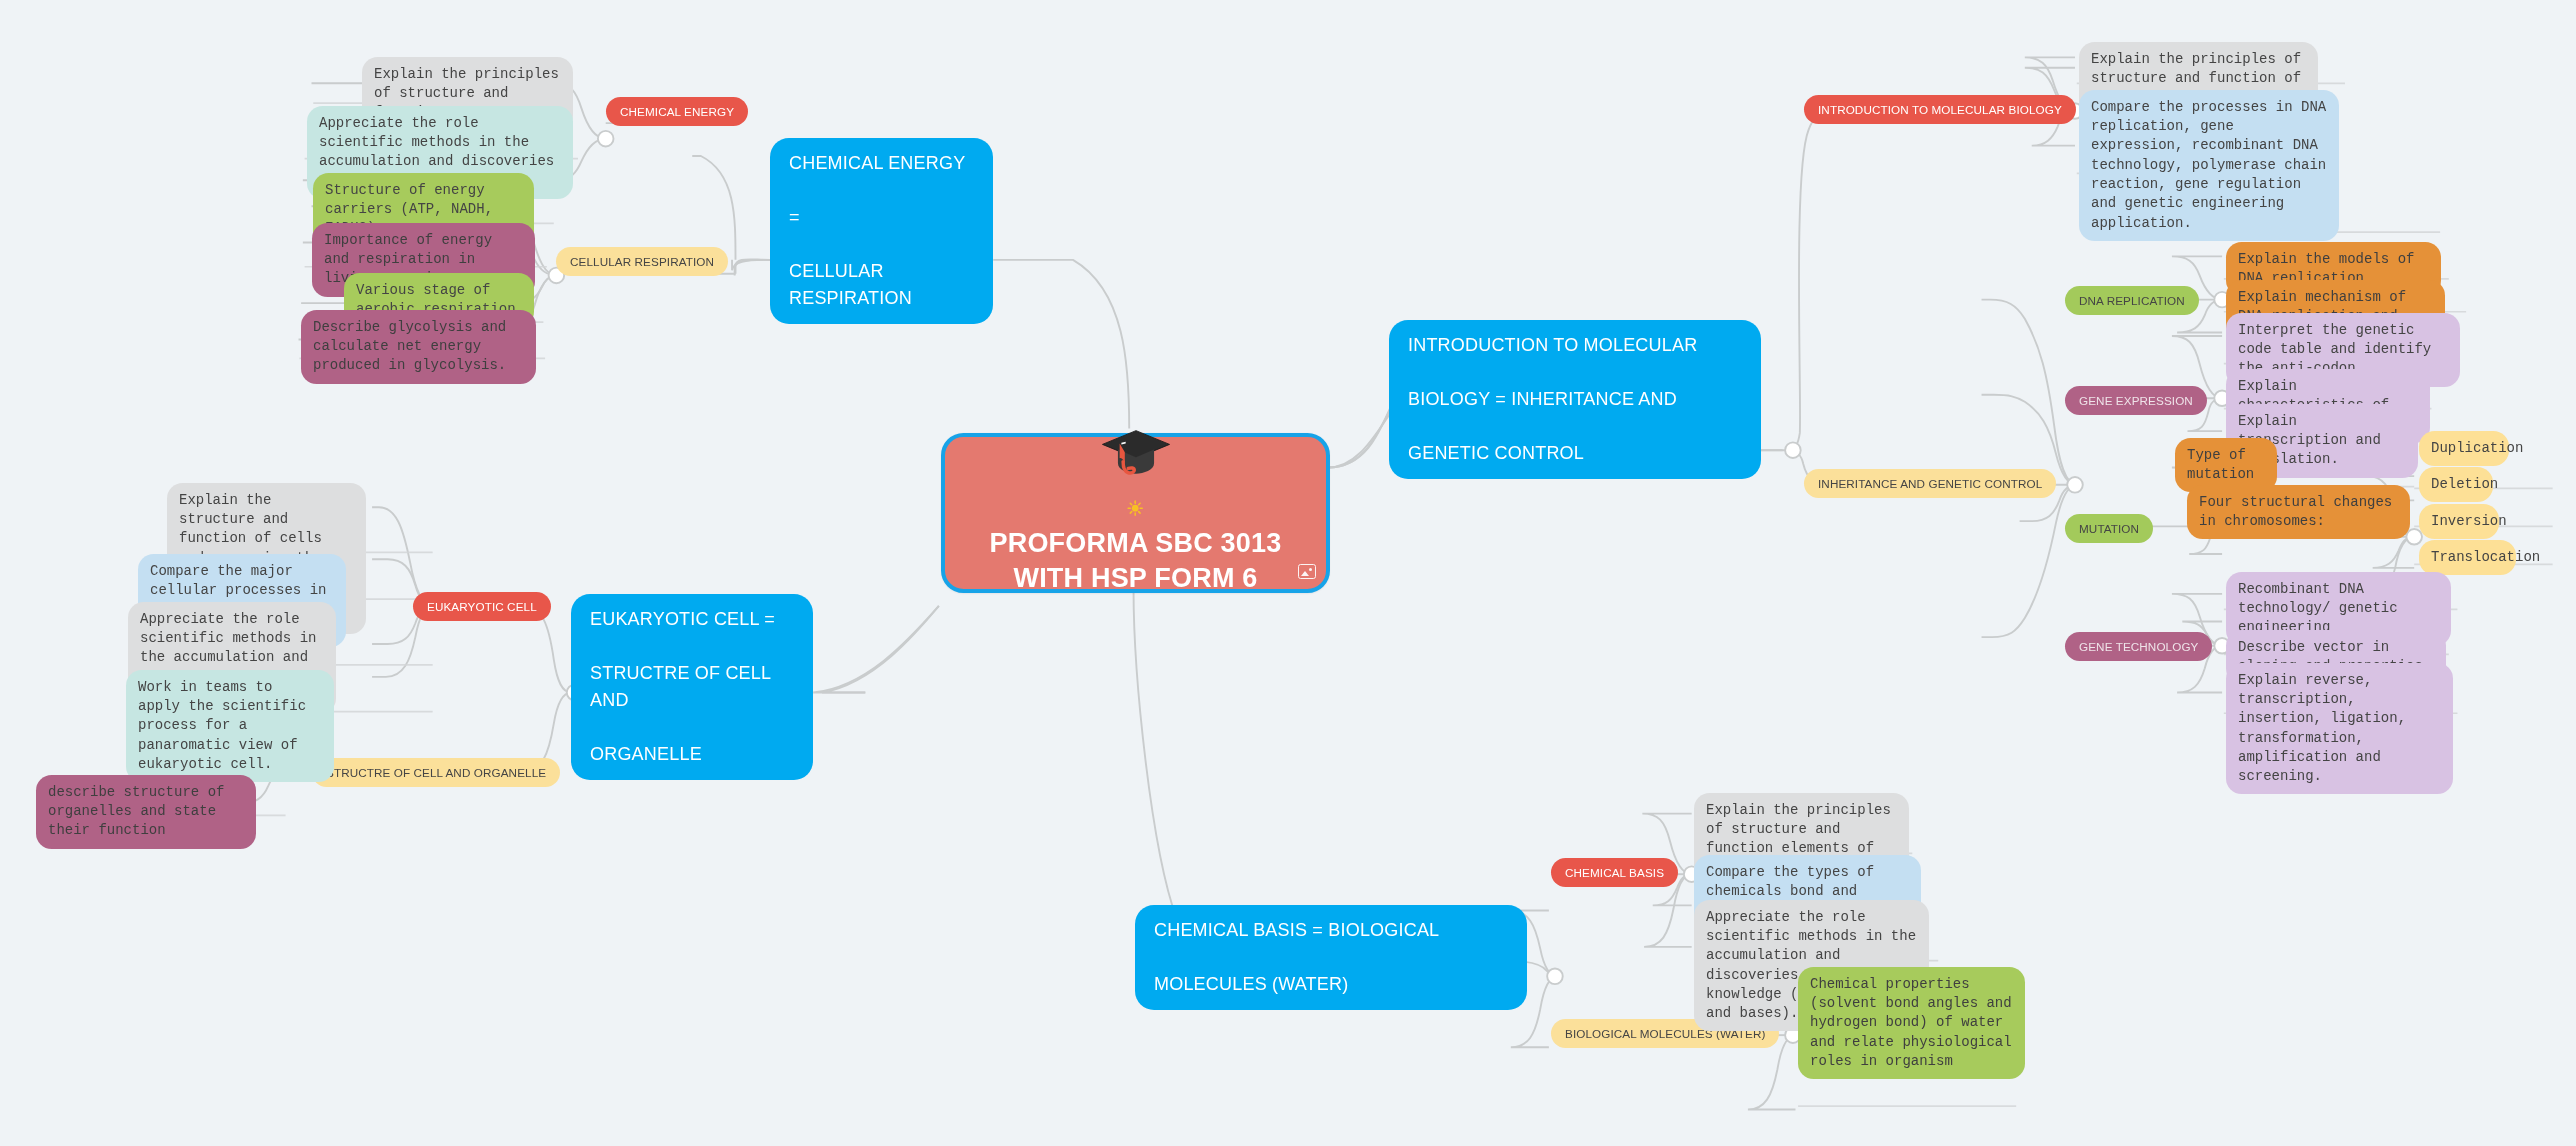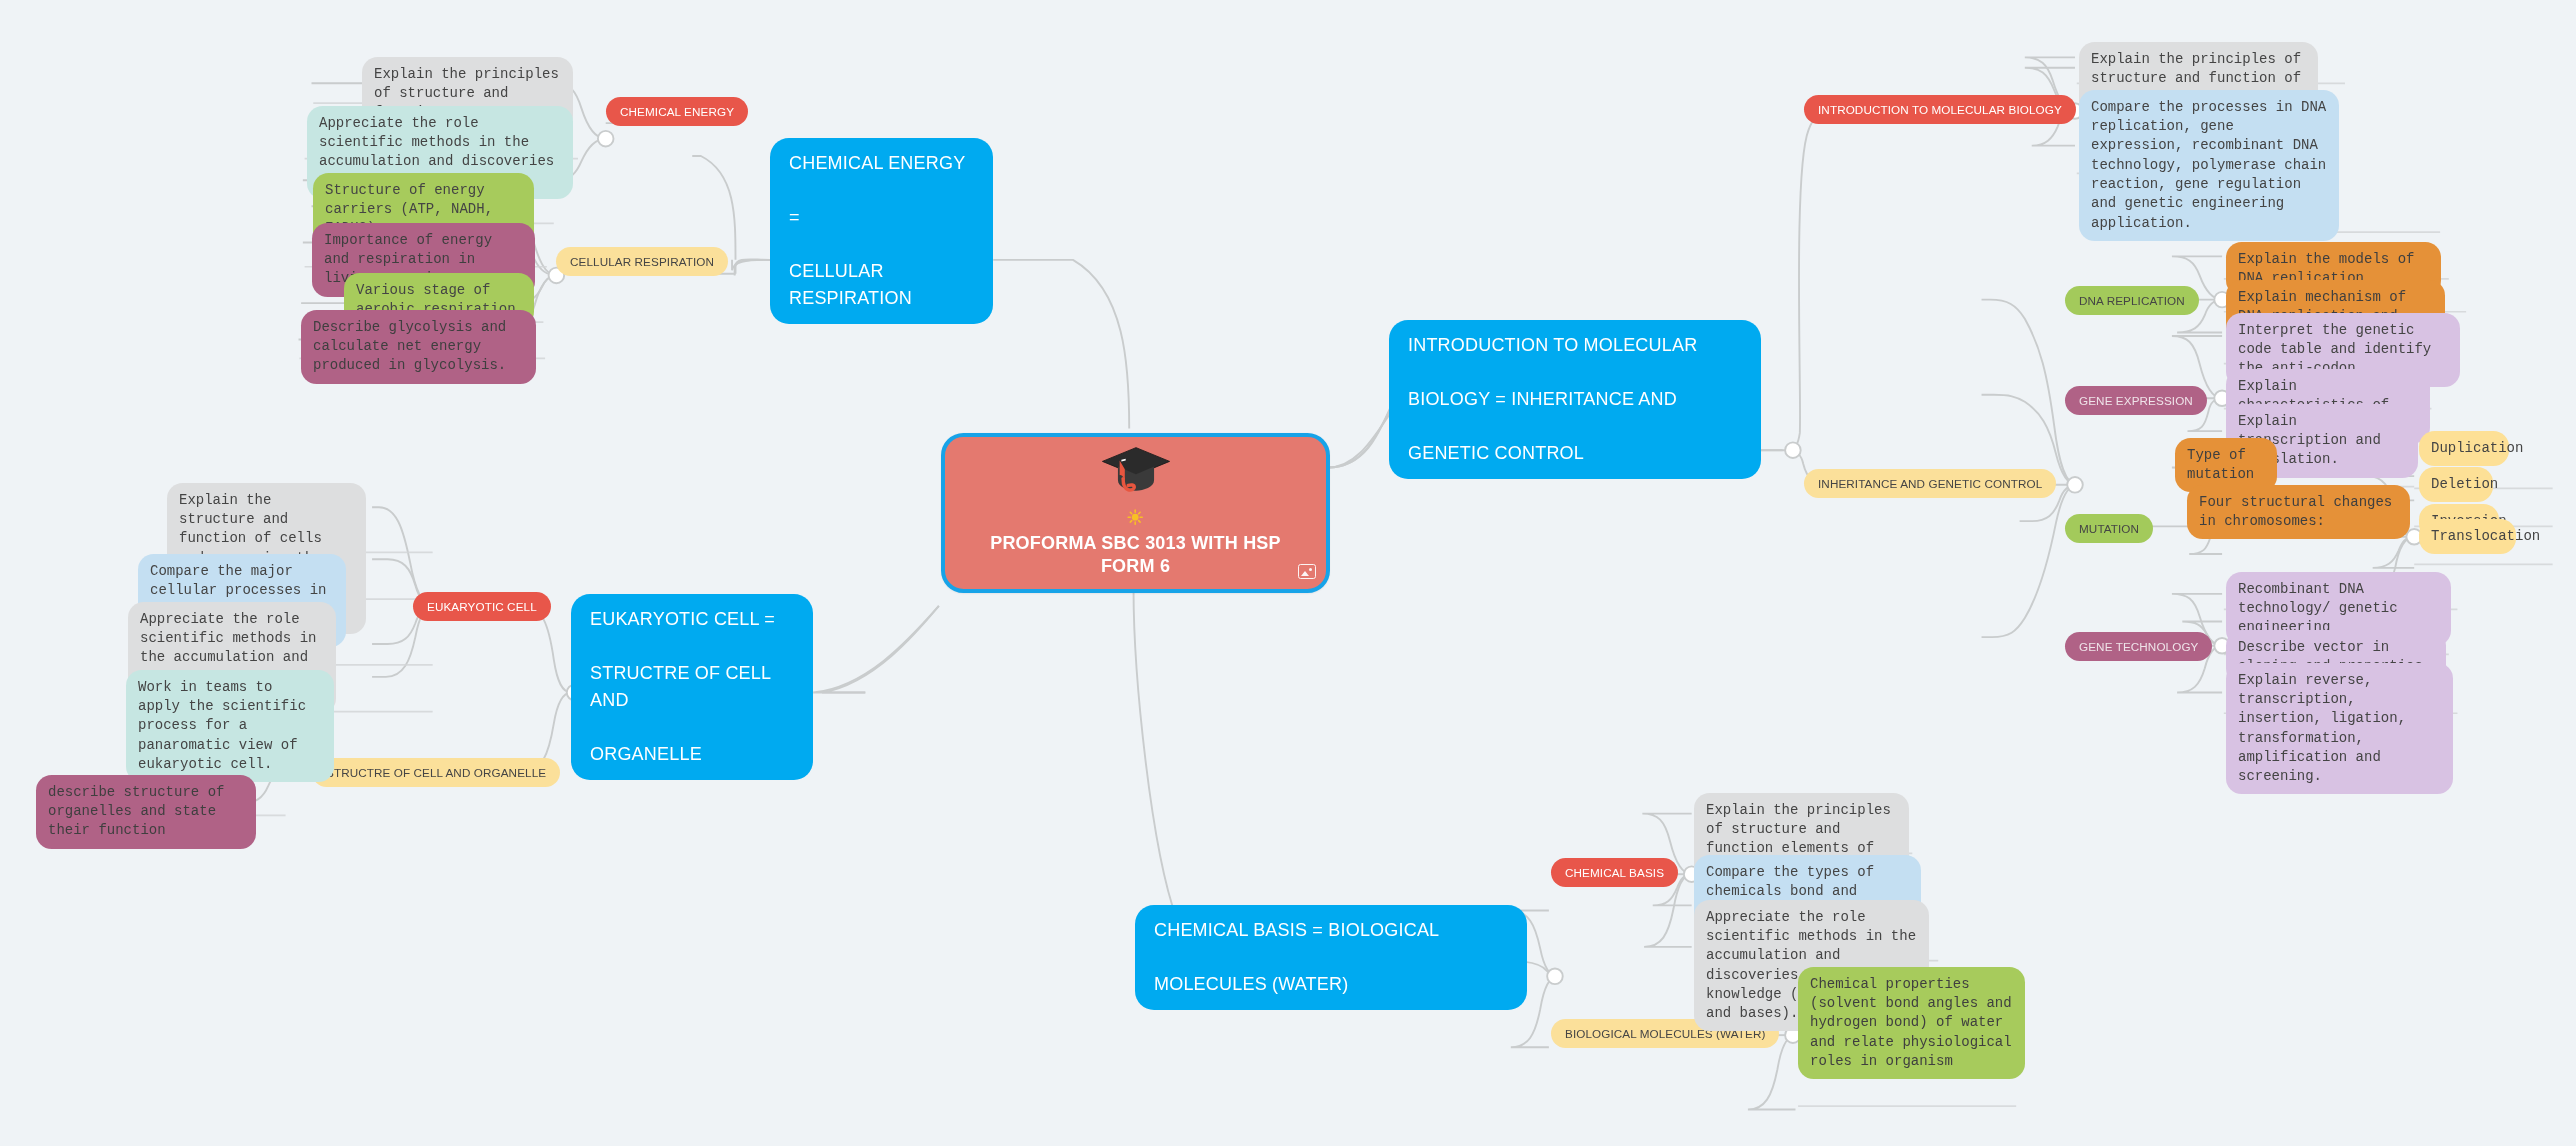--- a/index.html
+++ b/index.html
@@ -46,21 +46,21 @@
     padding: 15.6px 22.5px 19px 22.5px;
     box-shadow: 0 0.9px 1.7px rgba(0,0,0,.06);
   }
   .root .cap {
     width: 74px; height: 52px;
     margin-bottom: 10.4px;
     position: relative;
   }
   .root .rtitle {
     color: #ffffff;
-    font-size: 18px;
+    font-size: 27px;
     font-weight: bold;
     text-align: center;
     letter-spacing: 0.2px;
     line-height: 1.3;
   }
   .root .sun {
     display:inline-block;
     margin-right: 5.2px;
     vertical-align: -1.7px;
   }
@@ -426,21 +426,21 @@
   </div>
   <div class="node leaf amber" style="left:2419px; top:431px; width:90px;">
     <span>Duplication</span>
   </div>
   <div class="node leaf amber" style="left:2419px; top:467px; width:74px;">
     <span>Deletion</span>
   </div>
   <div class="node leaf amber" style="left:2419px; top:504px; width:80px;">
     <span>Inversion</span>
   </div>
-  <div class="node leaf amber" style="left:2419px; top:519px; width:97px;">
+  <div class="node leaf amber" style="left:2419px; top:540px; width:97px;">
     <span>Translocation</span>
   </div>
 
   <div class="node pill purple" style="left:2065px; top:632px;">
     <span>GENE TECHNOLOGY</span>
   </div>
   <div class="node leaf lilac" style="left:2226px; top:572px; width:225px;">
     <span>Recombinant DNA technology/ genetic engineering</span>
   </div>
   <div class="node leaf lilac" style="left:2226px; top:630px; width:220px;">

